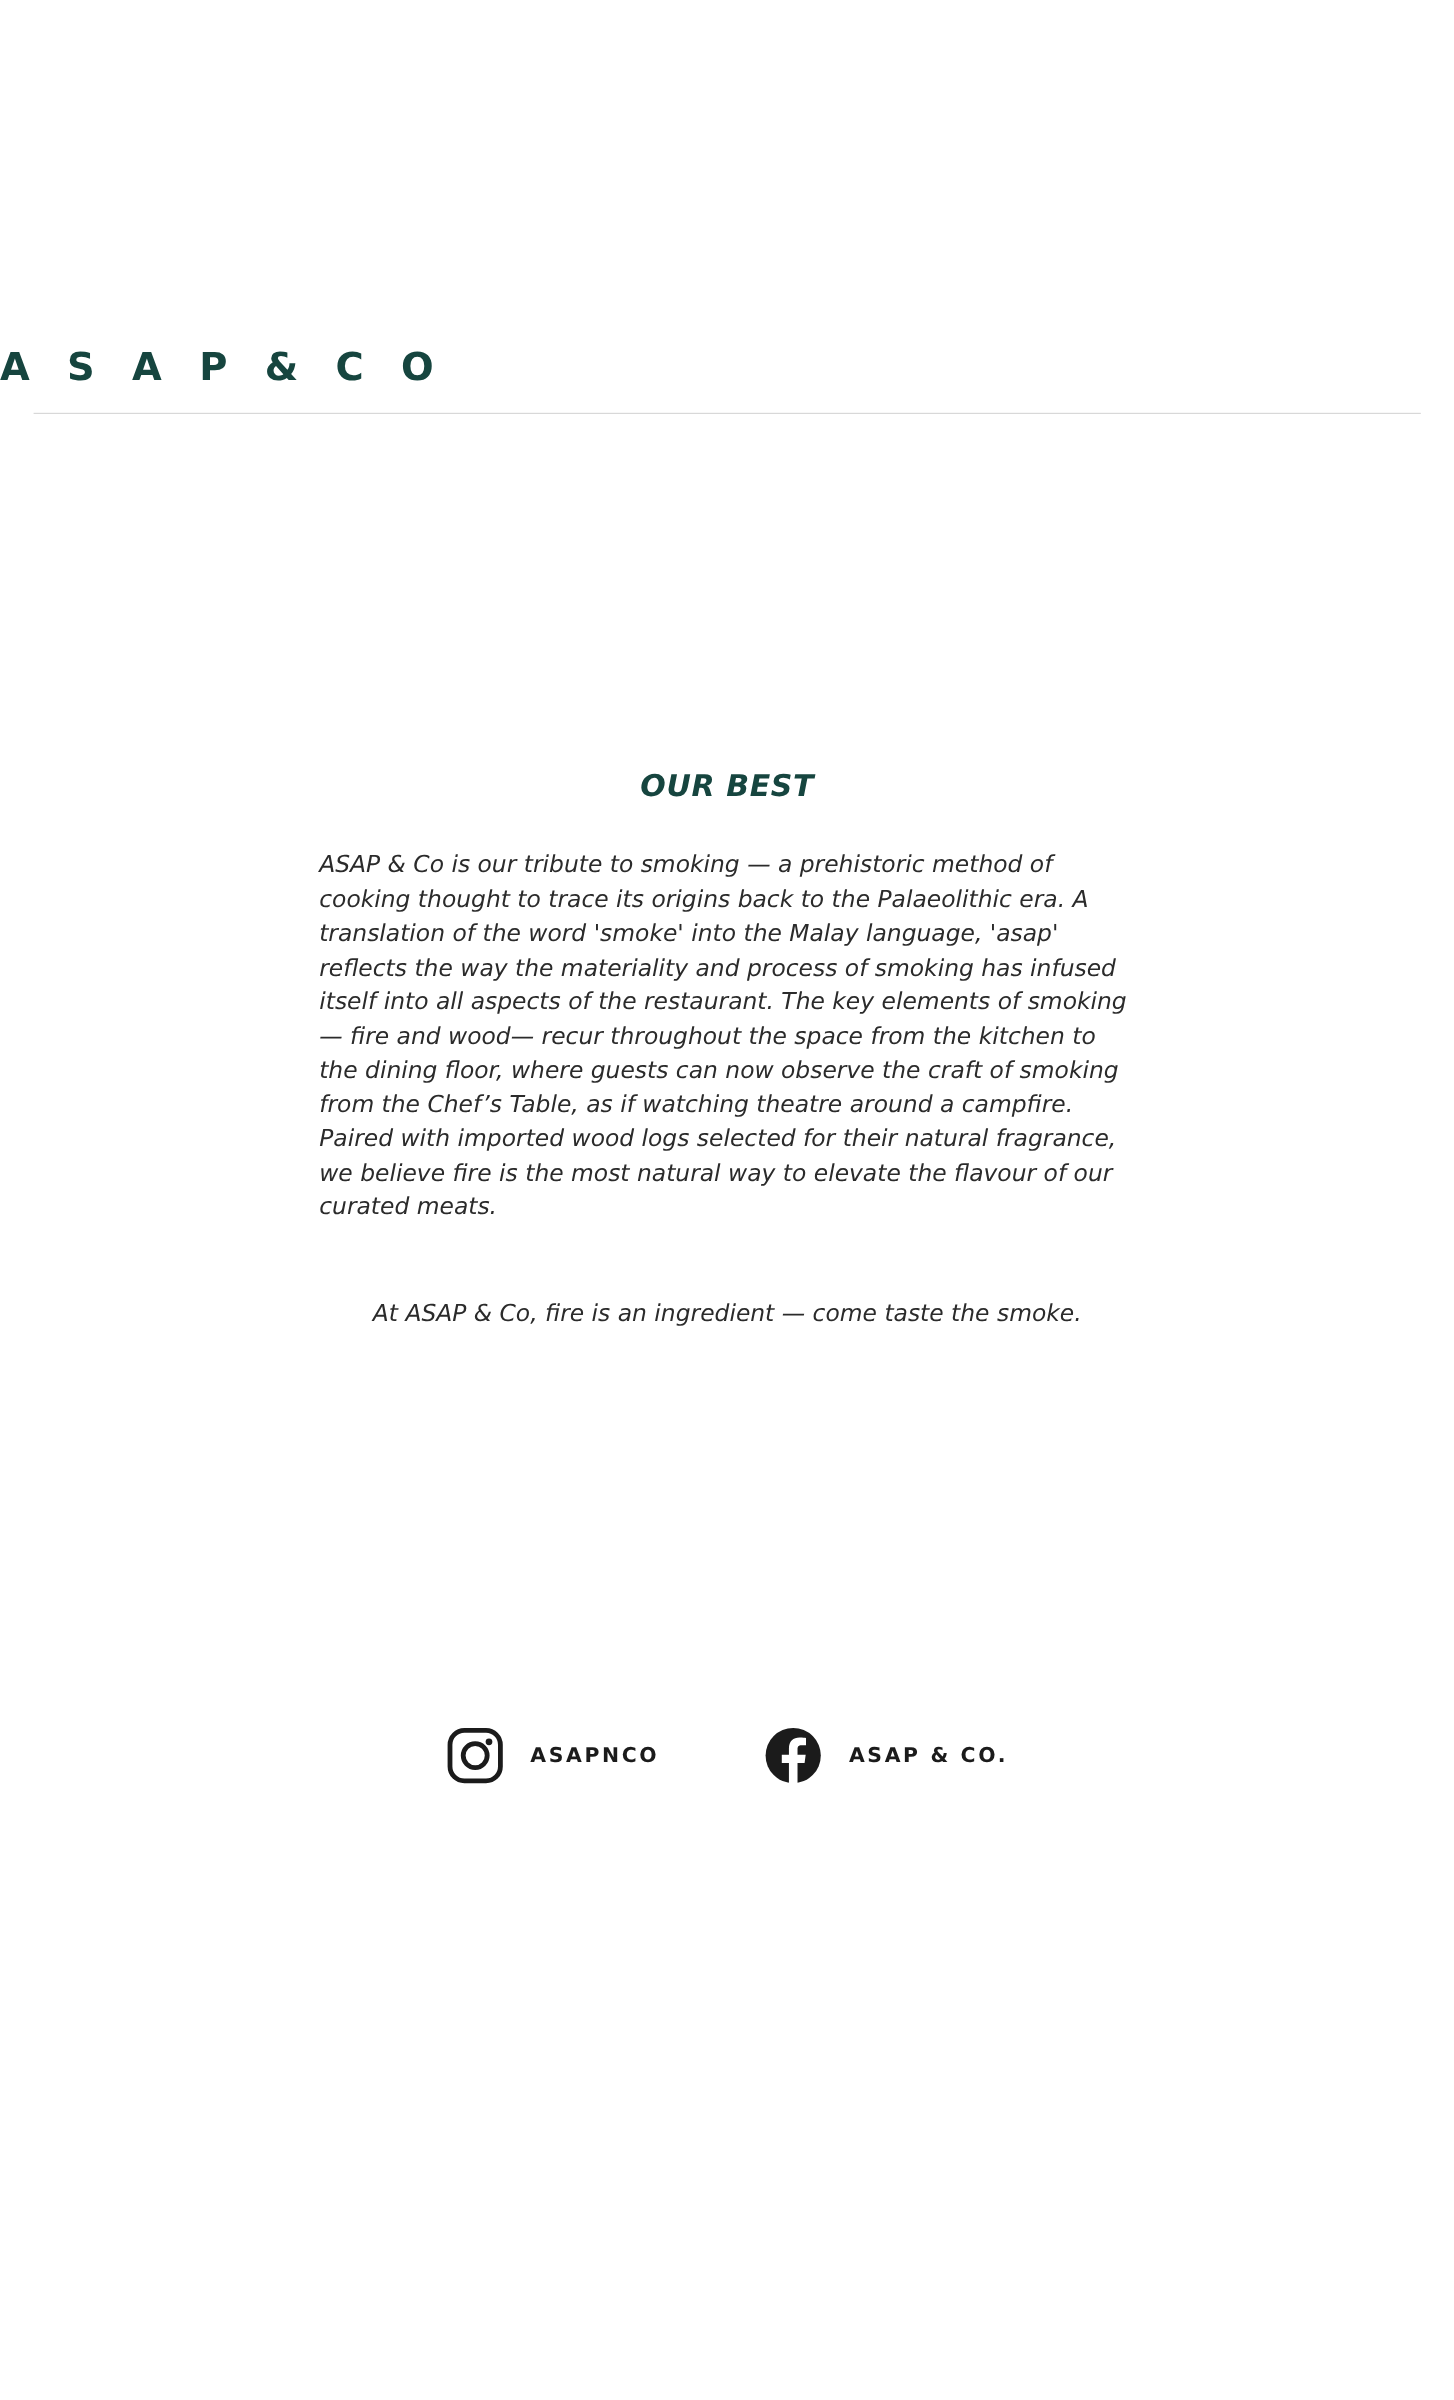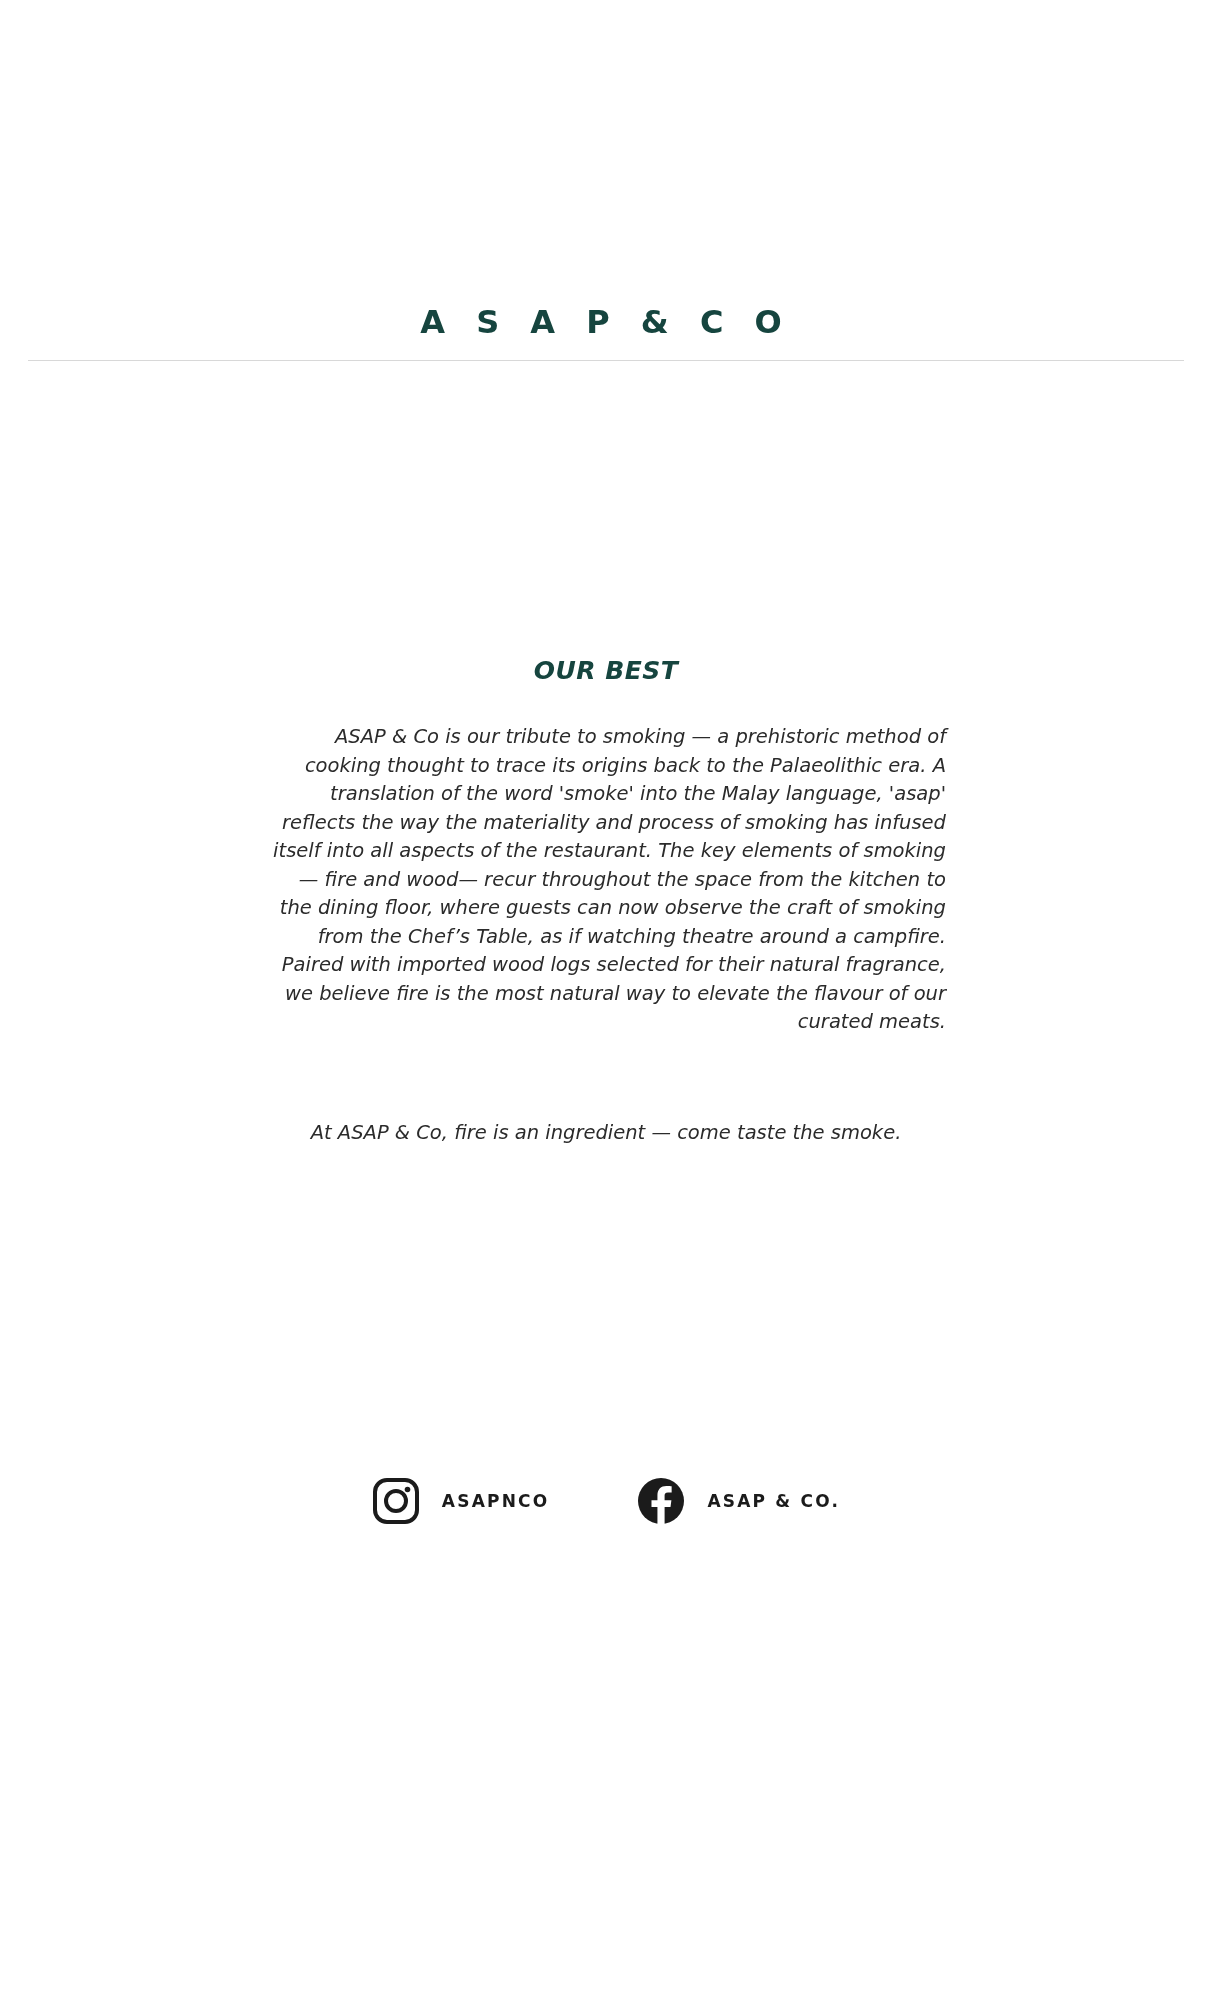--- a/index.html
+++ b/index.html
@@ -17,22 +17,20 @@
   .page {
     width: 1212px;
     min-height: 2000px;
     position: relative;
     box-sizing: border-box;
   }
 
   
   .site-header {
     padding-top: 290px;
-    text-align: center;
-    margin-top: 16px;
   }
   .brand-wordmark {
     font-family: "DejaVu Sans", sans-serif;
     font-weight: bold;
     font-size: 32px;
     letter-spacing: 10px;
     color: #16453f;
     display: inline-block;
     line-height: 1;
     padding-bottom: 22px;
@@ -58,25 +56,25 @@
     margin: 0 0 38px 0;
   }
   .story-body {
     width: 680px;
     margin: 0 auto;
     font-family: "DejaVu Sans", sans-serif;
     font-style: italic;
     font-size: 19.5px;
     line-height: 28.5px;
     color: #2b2b2b;
-    text-align: right;
+    text-align: left;
   }
   .story-closing {
     width: 760px;
-    margin: 82px auto 0 auto;
+    margin: 60px auto 0 auto;
     font-family: "DejaVu Sans", sans-serif;
     font-style: italic;
     font-size: 19.5px;
     line-height: 28.5px;
     color: #2b2b2b;
     text-align: center;
   }
 
   
   .footer-section {

